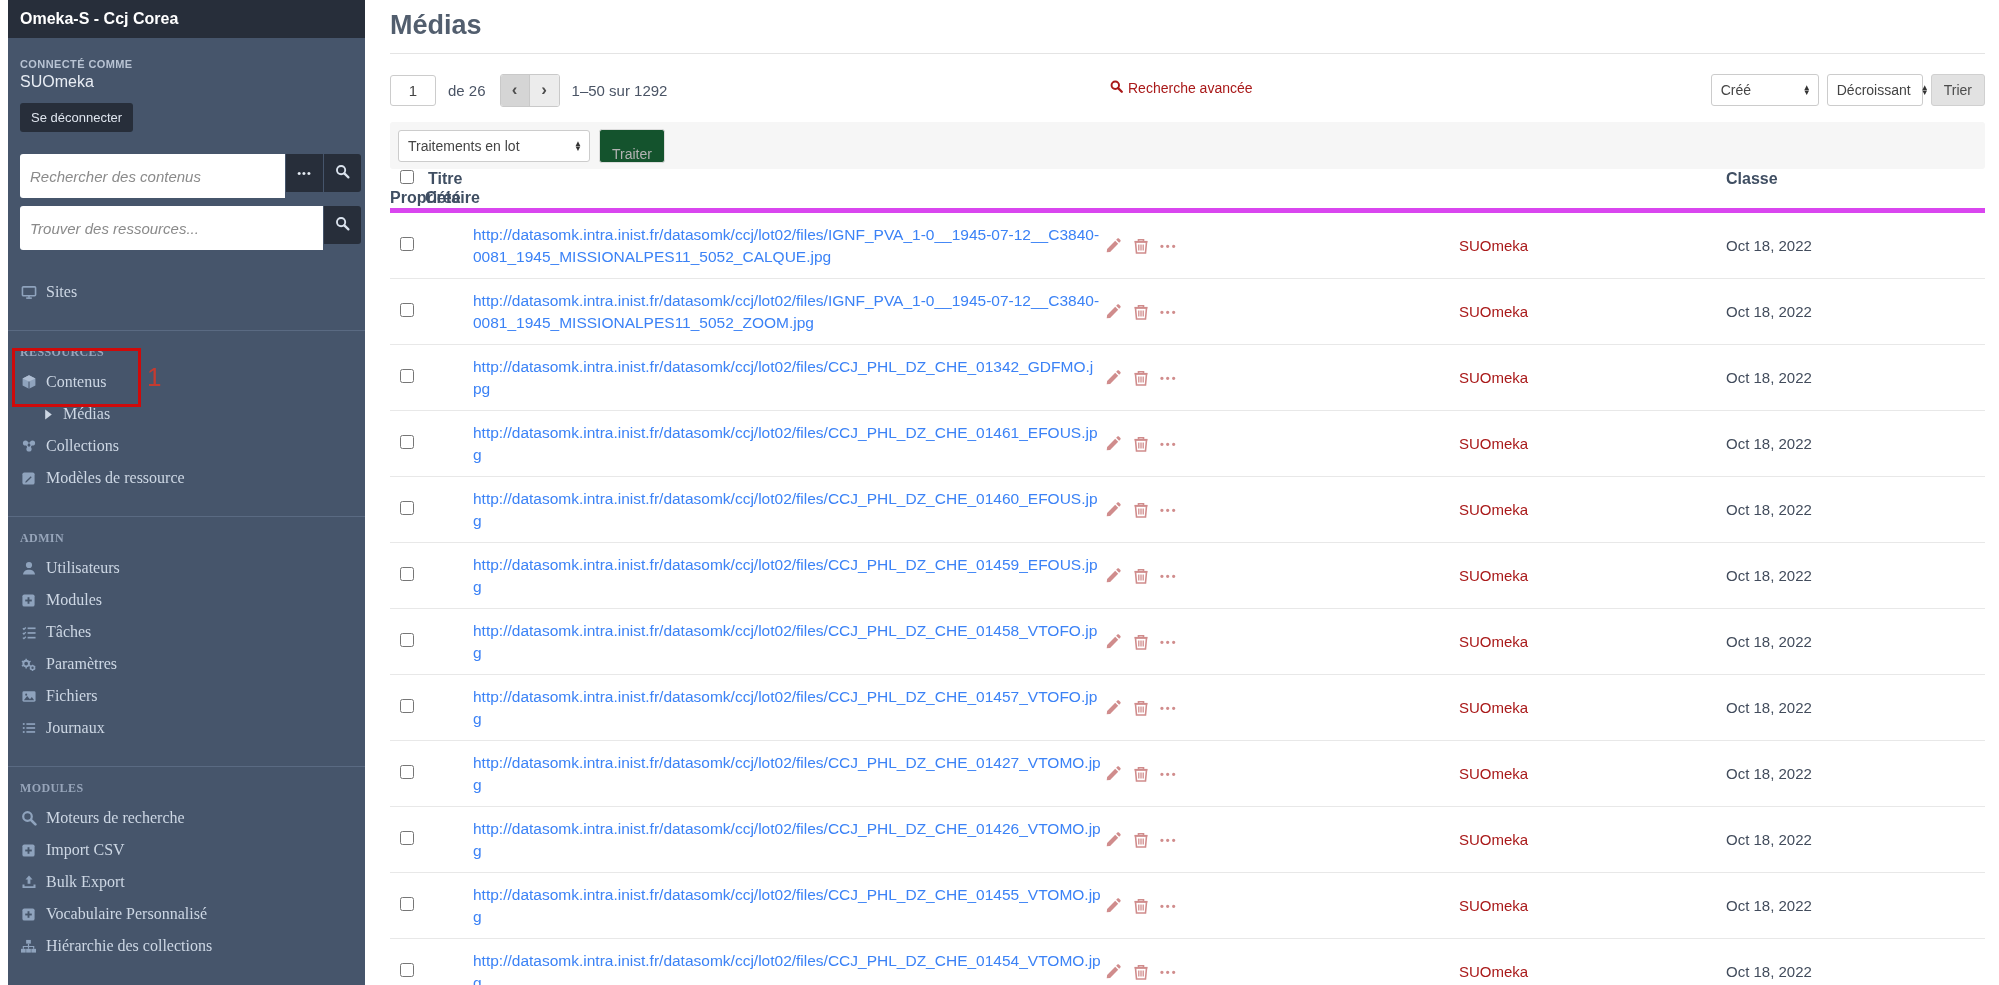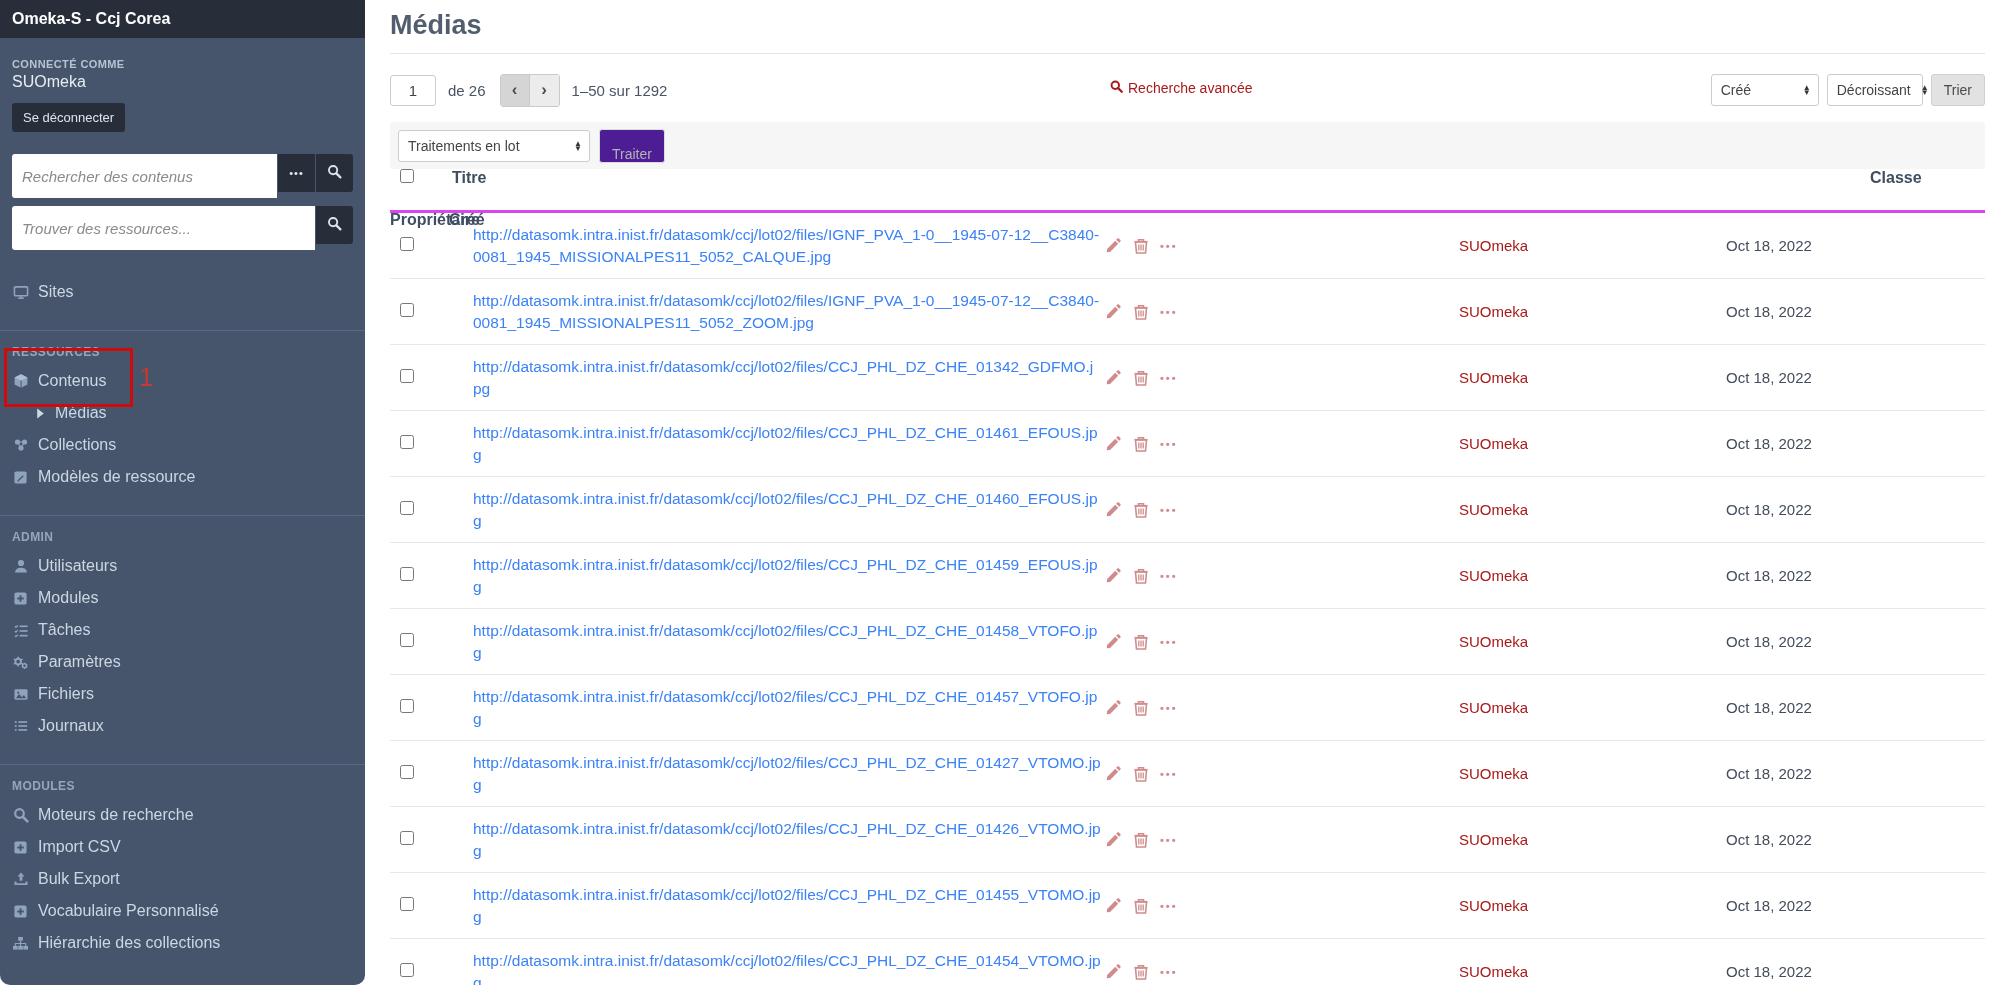--- a/index.html
+++ b/index.html
@@ -1,39 +1,39 @@
 <!DOCTYPE html>
 <html><head>
 <meta charset="utf-8">
 <style>
   * { margin:0; padding:0; box-sizing:border-box; }
   html,body { width:1999px; height:985px; overflow:hidden; }
   body { font-family:"Liberation Sans","DejaVu Sans",sans-serif; background:#fff; color:#404e61; }
   .page { position:relative; width:1999px; height:985px; }
 
   
-  .sidebar { position:absolute; left:0; top:0; width:365px; height:985px; background:#46556b;border-radius:10px; }
+  .sidebar { position:absolute; left:8px; top:0; width:365px; height:985px; background:#46556b; }
   .appbar { height:38px; background:#272e3a; color:#fff; font-size:16px; font-weight:bold;
             display:flex; align-items:center; padding:0 12px; }
   .side-pad { padding:12px 12px 0 12px; }
   .connected-label { color:#b8c3d3; font-size:11px; font-weight:bold; letter-spacing:.4px; margin-top:8px; }
   .username { color:#e8edf4; font-size:16px; margin-top:3px; }
   .logout-btn { display:inline-block; margin-top:12px; background:#272e3a; color:#dfe5ee;
                 font-size:13px; border:none; border-radius:3px; padding:7px 11px; cursor:pointer; }
   .search-row { display:flex; margin-top:22px; height:38px; }
   .search-row .s-input { flex:1; height:44px; border:none; border-radius:3px 0 0 3px; padding:0 10px;
                 font-size:15px; font-style:italic; color:#555; background:#fff; min-width:0; }
   .search-row .s-input::placeholder { color:#8a8a8a; font-style:italic; }
   .sq-btn { width:37px; height:38px; background:#272e3a; border:none; color:#cfd9e6; cursor:pointer;
             display:flex; align-items:center; justify-content:center; margin-left:1px; }
   .sq-btn.last { border-radius:0 3px 3px 0; }
   .dots-glyph { font-size:11px; letter-spacing:1px; color:#e6ecf4; }
 
   nav { margin-top:26px; }
-  .nav-section { padding:6px 16px 10px 0; }
+  .nav-section { padding:6px 16px 10px 0;font-family:Liberation Serif, serif; }
   .nav-section.bordered { border-top:1px solid #5a6a82; margin-top:12px; padding-top:12px; }
   .nav-header { color:#97a5ba; font-size:12px; font-weight:bold; letter-spacing:.4px; padding:2px 12px 6px 12px; }
   .nav-item { display:flex; align-items:center; gap:9px; padding:7px 12px; color:#cdd7e4;
               font-size:16px; cursor:pointer; }
   .nav-item .ico { width:17px; height:17px; display:inline-flex; align-items:center; justify-content:center; flex:0 0 17px; }
   .nav-item.child { padding-left:34px; }
   .nav-item.child .ico { width:12px; flex:0 0 12px; }
 
   .annot-box { position:absolute; left:4px; top:348px; width:129px; height:59px;
                border:3px solid #cf0a0a; pointer-events:none; }
@@ -64,27 +64,27 @@
                  font-size:14px; color:#444; cursor:pointer; }
   .fake-select .arrows { display:flex; flex-direction:column; line-height:5px; font-size:8px; color:#333; margin-left:10px; }
   .sel-field { width:108px; }
   .sel-dir { width:96px; }
   .btn-plain { height:32px; background:#e2e2e2; border:1px solid #d0d0d0; border-radius:3px;
                font-size:14px; color:#4c4c4c; padding:0 12px; cursor:pointer; }
 
   .batch-bar { margin-top:8px; background:#f6f6f6; border-radius:3px; height:47px;
                display:flex; align-items:center; padding:0 8px; gap:9px; }
   .sel-batch { width:192px; }
-  .btn-disabled { height:31px; background:#4c1d95; border:1px solid #dcdcdc; border-radius:3px;
+  .btn-disabled { height:31px; background:#14532d; border:1px solid #dcdcdc; border-radius:3px;
                   font-size:14px; color:#b3b3b3; padding:16px 12px; cursor:default; }
 
   
   .media-table { width:1595px; }
   .t-grid { display:grid; grid-template-columns:35px 48px 632px 90px 264px 267px 1fr; align-items:center; }
-  .t-head { height:44px; border-bottom:3px solid #d946ef; font-weight:bold; font-size:16px; color:#3f4e62;gap:24px; }
+  .t-head { height:44px; border-bottom:5px solid #d946ef; font-weight:bold; font-size:16px; color:#3f4e62; }
   .t-head .h-title { grid-column:2 / 5; padding-left:3px; }
   .t-row { min-height:66px; border-bottom:1px solid #e8e8e8; font-size:15px; }
   .t-row:last-child { border-bottom:1px solid #e8e8e8; }
   .row-check, .head-check { width:14px; height:14px; margin-left:10px; cursor:pointer; }
   .thumb { width:42px; height:42px; border-radius:1px; }
   .title-link { color:#3b82f6; text-decoration:none; font-size:15.5px; line-height:22px;
                 word-break:break-all; display:block; max-width:628px; cursor:pointer; }
   .row-actions { display:flex; align-items:center; gap:11px; color:#d08c8c; }
   .act { cursor:pointer; display:inline-flex; align-items:center; }
   .act-dots { font-size:11px; letter-spacing:2px; font-weight:bold; color:#d08c8c; }

